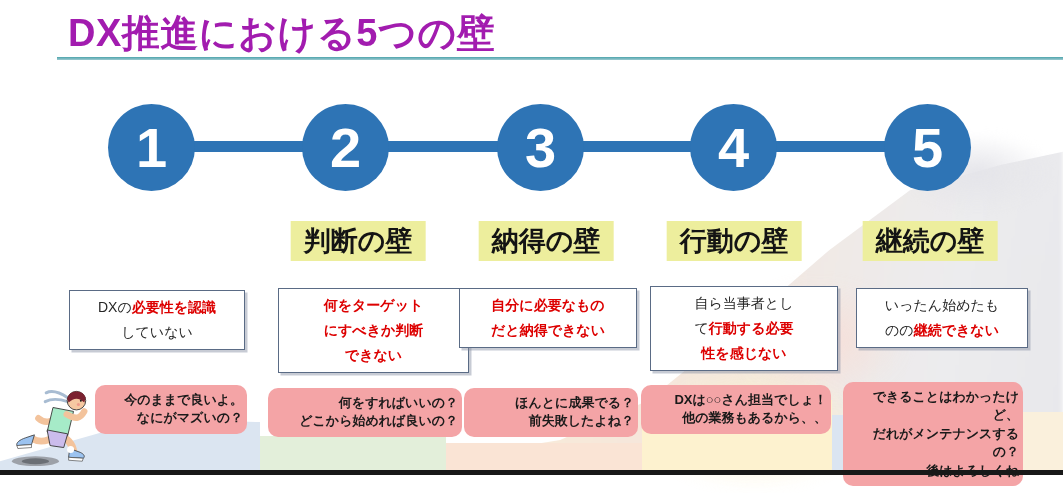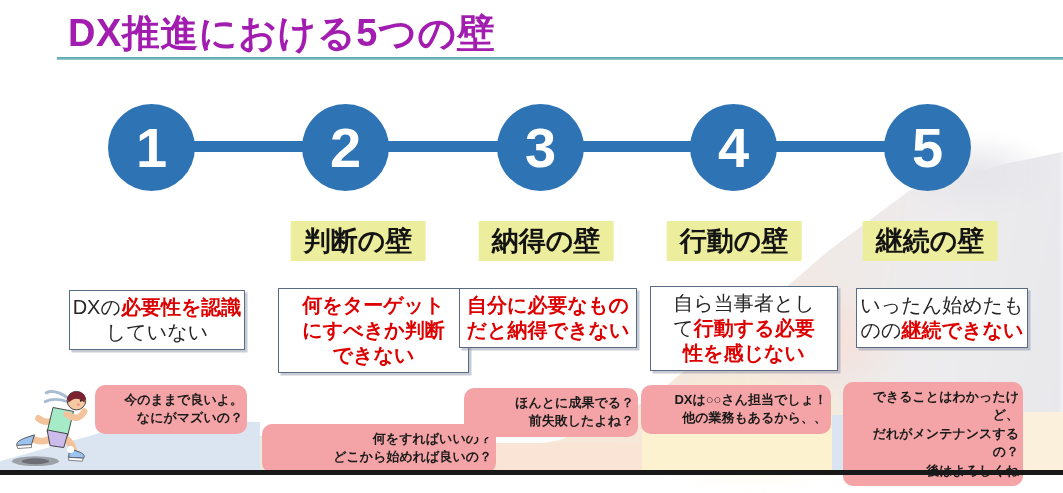--- a/index.html
+++ b/index.html
@@ -52,21 +52,21 @@
   .circle{position:absolute;top:104px;width:87px;height:87px;border-radius:50%;background:var(--circle-blue);
     color:#fff;font-size:56px;font-weight:800;display:flex;align-items:center;justify-content:center;line-height:1;}
 
   
   .wall-label{position:absolute;top:221px;transform:translateX(-50%);background:var(--label-yellow);
     color:#141414;font-size:27px;font-weight:800;line-height:40px;padding:0 13px;white-space:nowrap;}
 
   
   .wall-box{position:absolute;background:#fff;border:1.5px solid var(--box-border);
     box-shadow:2.5px 2.5px 0 rgba(130,140,160,.45);
-    font-size:20px;line-height:25px;color:#262626;text-align:center;padding:4px 2px;white-space:pre-line;}
+    font-size:14px;line-height:25px;color:#262626;text-align:center;padding:4px 2px;white-space:pre-line;}
   .wall-box .seg{font-weight:500;}
   .wall-box .seg.red{color:var(--red-text);font-weight:800;}
 
   
   .bubble{position:absolute;background:var(--bubble-pink);border-radius:10px;color:#1a1a1a;
     font-size:13px;font-weight:700;line-height:1.42;text-align:right;padding:6px 4px;white-space:pre-line;}
 
   .runner{position:absolute;left:2px;top:386px;}
 </style>
 </head>
@@ -119,21 +119,21 @@
   <div class="wall-box" style="left:459px;top:288px;width:178px;"><span class="seg red">自分に必要なもの
 だと納得できない</span></div>
   <div class="wall-box" style="left:650px;top:286px;width:188px;"><span class="seg">自ら当事者とし
 て</span><span class="seg red">行動する必要
 性を感じない</span></div>
   <div class="wall-box" style="left:856px;top:288px;width:172px;"><span class="seg">いったん始めたも
 のの</span><span class="seg red">継続できない</span></div>
 
   <div class="bubble" style="left:95px;top:385px;width:152px;">今のままで良いよ。
 なにがマズいの？</div>
-  <div class="bubble" style="left:262px;top:388px;width:234px;margin-top:36px;">何をすればいいの？
+  <div class="bubble" style="left:268px;top:388px;width:194px;">何をすればいいの？
 どこから始めれば良いの？</div>
   <div class="bubble" style="left:464px;top:388px;width:174px;">ほんとに成果でる？
 前失敗したよね？</div>
   <div class="bubble" style="left:641px;top:385px;width:190px;">DXは○○さん担当でしょ！
 他の業務もあるから、、</div>
   <div class="bubble" style="left:843px;top:382px;width:180px;">できることはわかったけど、
 だれがメンテナンスするの？
 後はよろしくね</div>
 
   <svg class="runner" width="102" height="84" viewBox="0 0 104 86">

